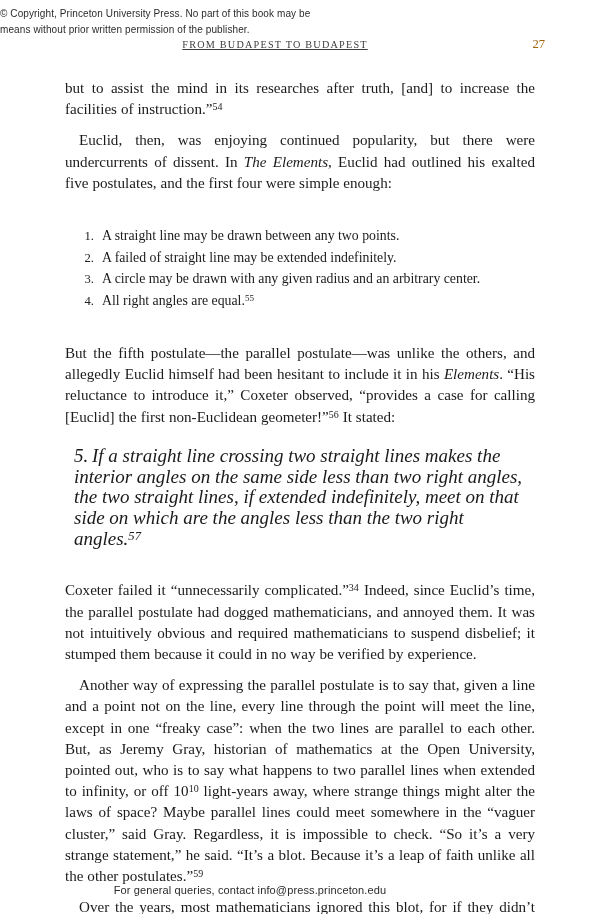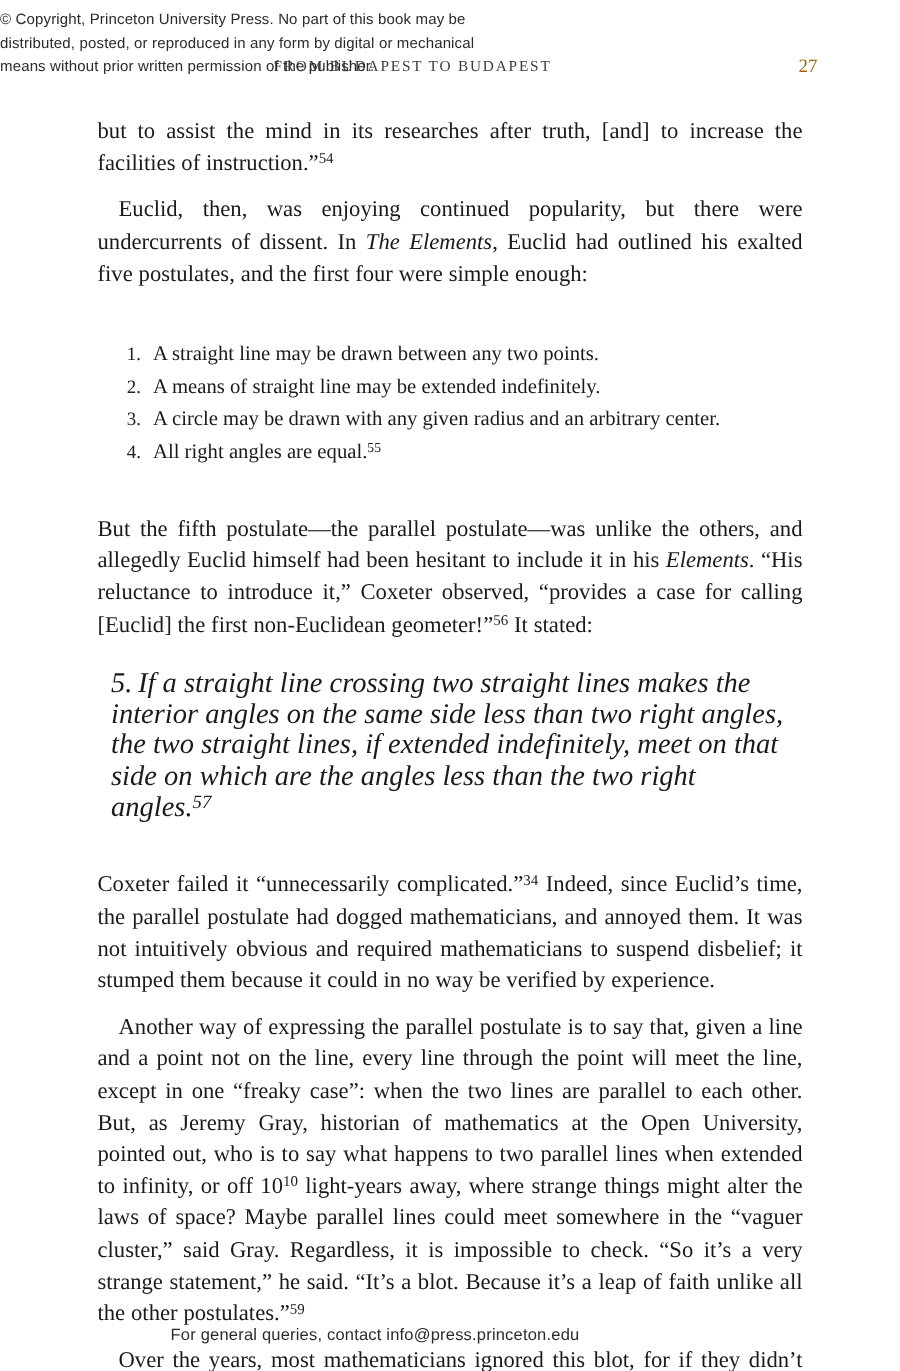--- a/index.html
+++ b/index.html
@@ -47,20 +47,21 @@
     left: 0;
     top: 0;
     width: 440px;
     text-align: center;
     font-family: "Liberation Serif", "DejaVu Serif", serif;
     font-size: 10.2px;
     letter-spacing: 0.12em;
     color: #3d3d3d;
     text-transform: uppercase;
     white-space: nowrap;
+    text-decoration: underline;
   }
   .running-head-folio {
     position: absolute;
     right: 0;
     top: -2px;
     font-family: "Liberation Serif", "DejaVu Serif", serif;
     font-size: 12.6px;
     color: #a16207;
   }
 
@@ -148,41 +149,40 @@
 </head>
 <body>
 
 <div class="running-head">
   <div class="running-head-title">From Budapest to Budapest</div>
   <div class="running-head-folio">27</div>
 </div>
 
 <div class="copyright-stamp">
   <div>© Copyright, Princeton University Press. No part of this book may be</div>
-  <div>distributed, posted, or reproduced in any form by digital or mechanical</div>
   <div>means without prior written permission of the publisher.</div>
 </div>
 
 <div class="page-body">
 
   <p class="body-para"><span>but to assist the mind in its researches after truth, [and] to increase the facilities of instruction.”</span><sup class="note">54</sup></p>
 
   <p class="body-para indented"><span>Euclid, then, was enjoying continued popularity, but there were undercurrents of dissent. In </span><em>The Elements</em><span>, Euclid had outlined his exalted five postulates, and the first four were simple enough:</span></p>
 
   <div class="gap-before-list"></div>
 
   <div class="list-wrap">
     <ol class="postulate-list">
       <li>
         <span class="num">1.</span>
         <span>A straight line may be drawn between any two points.</span>
       </li>
       <li>
         <span class="num">2.</span>
-        <span>A means of straight line may be extended indefinitely.</span>
+        <span>A failed of straight line may be extended indefinitely.</span>
       </li>
       <li>
         <span class="num">3.</span>
         <span>A circle may be drawn with any given radius and an arbitrary center.</span>
       </li>
       <li>
         <span class="num">4.</span>
         <span>All right angles are equal.</span><sup class="note">55</sup>
       </li>
     </ol>

